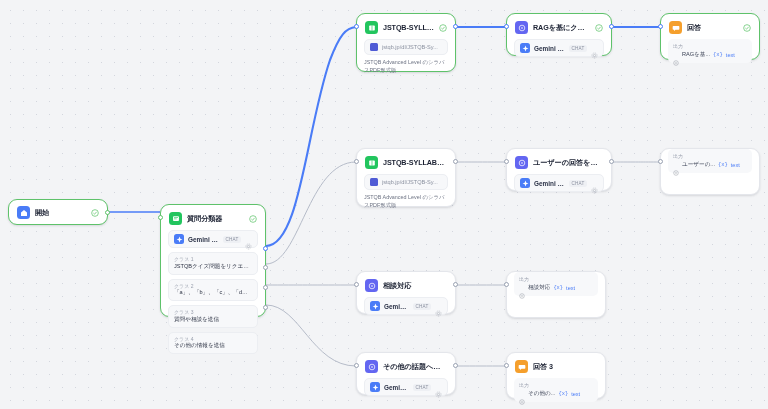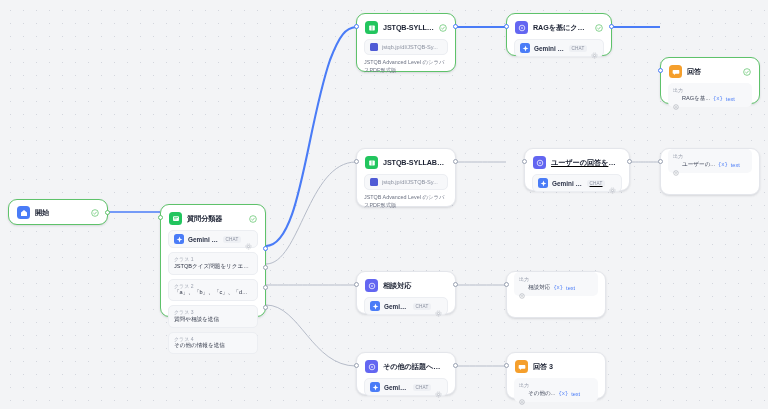--- a/index.html
+++ b/index.html
@@ -261,21 +261,21 @@
               <circle cx="6" cy="6" r="2" fill="none" stroke="#6b7280" stroke-width="1.1"></circle>
               <circle cx="6" cy="6" r="4.4" fill="none" stroke="#6b7280" stroke-width="1.1" stroke-dasharray="1.6 1.4"></circle>
             </svg>
         </div>
       </div>
     </div>
     <div class="port left blue"></div>
     <div class="port right blue"></div>
   </div>
 
-  <div class="node sel" style="left:660px; top:13px; width:100px; height:47px;margin-top:44px;">
+  <div class="node sel" style="left:660px; top:13px; width:100px; height:47px;">
     <div class="nhead">
       <div class="nicon" style="background:#f59f2c;">
         <svg width="8" height="8" viewBox="0 0 12 12">
             <path d="M2 3 h8 a1 1 0 0 1 1 1 v3.6 a1 1 0 0 1 -1 1 H5.2 L3 10.4 V8.6 H2 a1 1 0 0 1 -1 -1 V4 a1 1 0 0 1 1 -1 Z" fill="#fff"></path>
           </svg>
       </div>
       <div class="ntitle">回答</div>
       <div class="ncheck">
         <svg width="8" height="8" viewBox="0 0 12 12">
             <circle cx="6" cy="6" r="5" fill="none" stroke="#5ec26a" stroke-width="1.1"></circle>
@@ -316,21 +316,21 @@
       <div class="filerow">
         <div class="fileicon"></div>
         <div class="filename">jstqb.jp/dl/JSTQB-Sy...</div>
       </div>
       <div class="desc">JSTQB Advanced Level のシラバスPDF形式版</div>
     </div>
     <div class="port left"></div>
     <div class="port right"></div>
   </div>
 
-  <div class="node plain" style="left:524px; top:148px; width:106px; height:43px;text-decoration:underline;">
+  <div class="node plain" style="left:506px; top:148px; width:106px; height:43px;">
     <div class="nhead">
       <div class="nicon" style="background:#6366f1;">
         <svg width="8" height="8" viewBox="0 0 12 12">
             <circle cx="6" cy="6" r="4.2" fill="none" stroke="#fff" stroke-width="1.1"></circle>
             <circle cx="6" cy="6" r="1.2" fill="#fff"></circle>
           </svg>
       </div>
       <div class="ntitle">ユーザーの回答を評価</div>
     </div>
     <div class="nbody">

